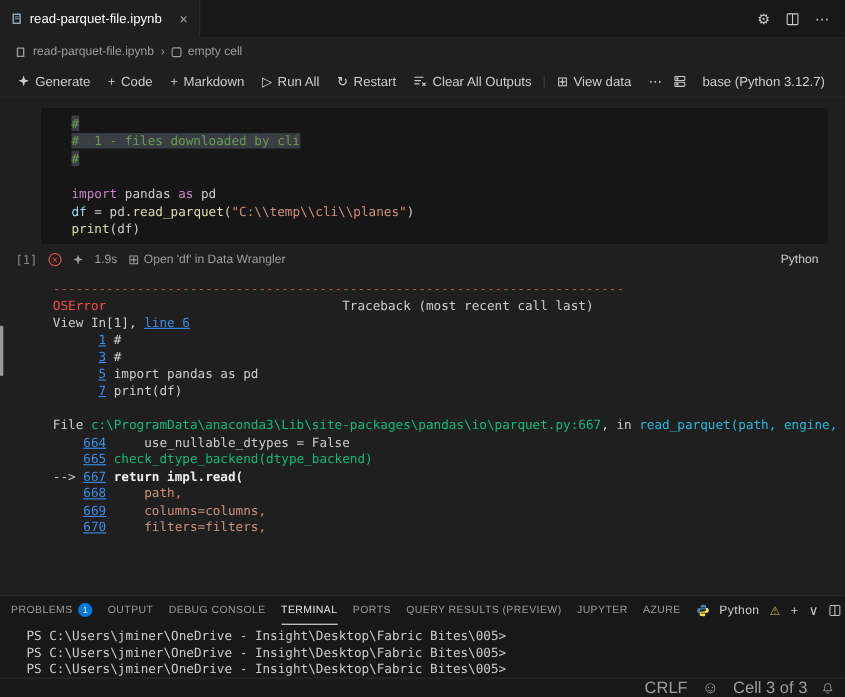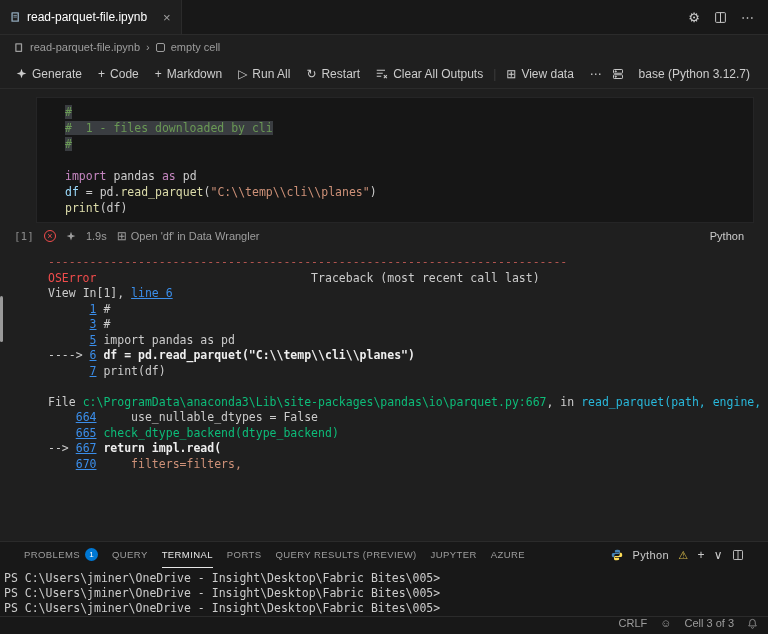--- a/index.html
+++ b/index.html
@@ -62,35 +62,35 @@
   .tb-link { color:#3b8eea; text-decoration:underline; cursor:pointer; }
   .tb-green { color:#0dbc79; }
   .tb-ul { }
   .tb-cyan { color:#29b8db; }
   .tb-orange { color:#ce9178; }
 
   .left-sliver { position:absolute; left:0; top:296px; width:3px; height:46px; background:#9a9a9a; border-radius:2px; z-index:5; }
 
   
   .panel { flex:0 0 75px; background:#181818; border-top:1px solid #2b2b2b; display:flex; flex-direction:column; }
-  .panel-tabs { height:26px; display:flex; align-items:center; padding:0 24px; gap:14px; font-size:9.5px;
+  .panel-tabs { height:26px; display:flex; align-items:center; padding:0 10px; gap:14px; font-size:9.5px;
                 letter-spacing:.4px; color:#9d9d9d; white-space:nowrap; }
   .ptab { display:flex; align-items:center; gap:5px; cursor:pointer; height:100%; border-bottom:1px solid transparent; }
   .ptab.active { color:#e7e7e7; border-bottom-color:#e7e7e7; }
   .badge { background:#0078d4; color:#ffffff; font-size:8px; min-width:13px; height:13px; border-radius:7px;
            display:inline-flex; align-items:center; justify-content:center; padding:0 3px; letter-spacing:0; }
   .panel-actions { margin-left:auto; display:flex; align-items:center; gap:9px; color:#cccccc; font-size:12px; }
   .panel-actions .lbl { font-size:11px; }
   .warn { color:#d7ba4a; font-size:11px; }
-  .terminal { flex:1; padding:3px 0 0 4px; overflow:hidden; }
+  .terminal { flex:1; padding:3px 0 0 24px; overflow:hidden; }
   .terminal .code-line { line-height:15px; min-height:15px; color:#cccccc; }
 
   
-  .statusbar { flex:0 0 18px; background:#181818; border-top:1px solid #2b2b2b; display:flex; align-items:flex-start;
-               font-size:11px; color:#9d9d9d; padding:0 10px; }
+  .statusbar { flex:0 0 18px; background:#181818; border-top:1px solid #2b2b2b; display:flex; align-items:center;
+               font-size:15px; color:#9d9d9d; padding:0 10px; }
   .sb-right { margin-left:auto; display:flex; align-items:center; gap:13px; }
   .sb-item { display:flex; align-items:center; gap:4px; cursor:pointer; }
 
   svg { display:block; }
 </style>
 </head>
 <body>
 
 <div class="window">
 
@@ -215,40 +215,44 @@
       <span class="cs-right">Python</span>
     </div>
 
     <div class="output">
         <div class="code-line"><span class="tb-dash">---------------------------------------------------------------------------</span></div>
         <div class="code-line"><span class="tb-red">OSError</span><span class="tb-plain">                               </span><span class="tb-plain">Traceback (most recent call last)</span></div>
         <div class="code-line"><span class="tb-plain">View </span><span class="tb-plain">In[1], </span><span class="tb-link">line 6</span></div>
         <div class="code-line"><span class="tb-plain">      </span><span class="tb-link">1</span><span class="tb-plain"> #</span></div>
         <div class="code-line"><span class="tb-plain">      </span><span class="tb-link">3</span><span class="tb-plain"> #</span></div>
         <div class="code-line"><span class="tb-plain">      </span><span class="tb-link">5</span><span class="tb-plain"> import pandas as pd</span></div>
-        <div class="code-line"><span class="tb-plain">----&gt; </span><span class="tb-link">6</span><span class="tb-bold"> df = pd.read_parquet("C:\\temp\\cli\\planes")</span></div>
         <div class="code-line"><span class="tb-plain">      </span><span class="tb-link">7</span><span class="tb-plain"> print(df)</span></div>
         <div class="code-line">&nbsp;</div>
         <div class="code-line"><span class="tb-plain">File </span><span class="tb-green tb-ul">c:\ProgramData\anaconda3\Lib\site-packages\pandas\io\parquet.py:667</span><span class="tb-plain">, in </span><span class="tb-cyan">read_parquet(path, engine, columns,</span></div>
         <div class="code-line"><span class="tb-plain">    </span><span class="tb-link">664</span><span class="tb-plain">     use_nullable_dtypes = False</span></div>
         <div class="code-line"><span class="tb-plain">    </span><span class="tb-link">665</span><span class="tb-green"> check_dtype_backend(dtype_backend)</span></div>
         <div class="code-line"><span class="tb-plain">--&gt; </span><span class="tb-link">667</span><span class="tb-bold"> return impl.read(</span></div>
+        <div class="code-line"><span class="tb-plain">    </span><span class="tb-link">668</span><span class="tb-orange">     path,</span></div>
+        <div class="code-line"><span class="tb-plain">    </span><span class="tb-link">669</span><span class="tb-orange">     columns=columns,</span></div>
         <div class="code-line"><span class="tb-plain">    </span><span class="tb-link">670</span><span class="tb-orange">     filters=filters,</span></div>
       </div>
 
   </div>
 
   <div class="panel">
     <div class="panel-tabs">
       <span class="ptab">
         <span>PROBLEMS</span>
         <span class="badge">1</span>
       </span>
       <span class="ptab">
-          <span>QUERY</span>
+          <span>OUTPUT</span>
+        </span>
+      <span class="ptab">
+          <span>DEBUG CONSOLE</span>
         </span>
       <span class="ptab active">
           <span>TERMINAL</span>
         </span>
       <span class="ptab">
           <span>PORTS</span>
         </span>
       <span class="ptab">
           <span>QUERY RESULTS (PREVIEW)</span>
         </span>

